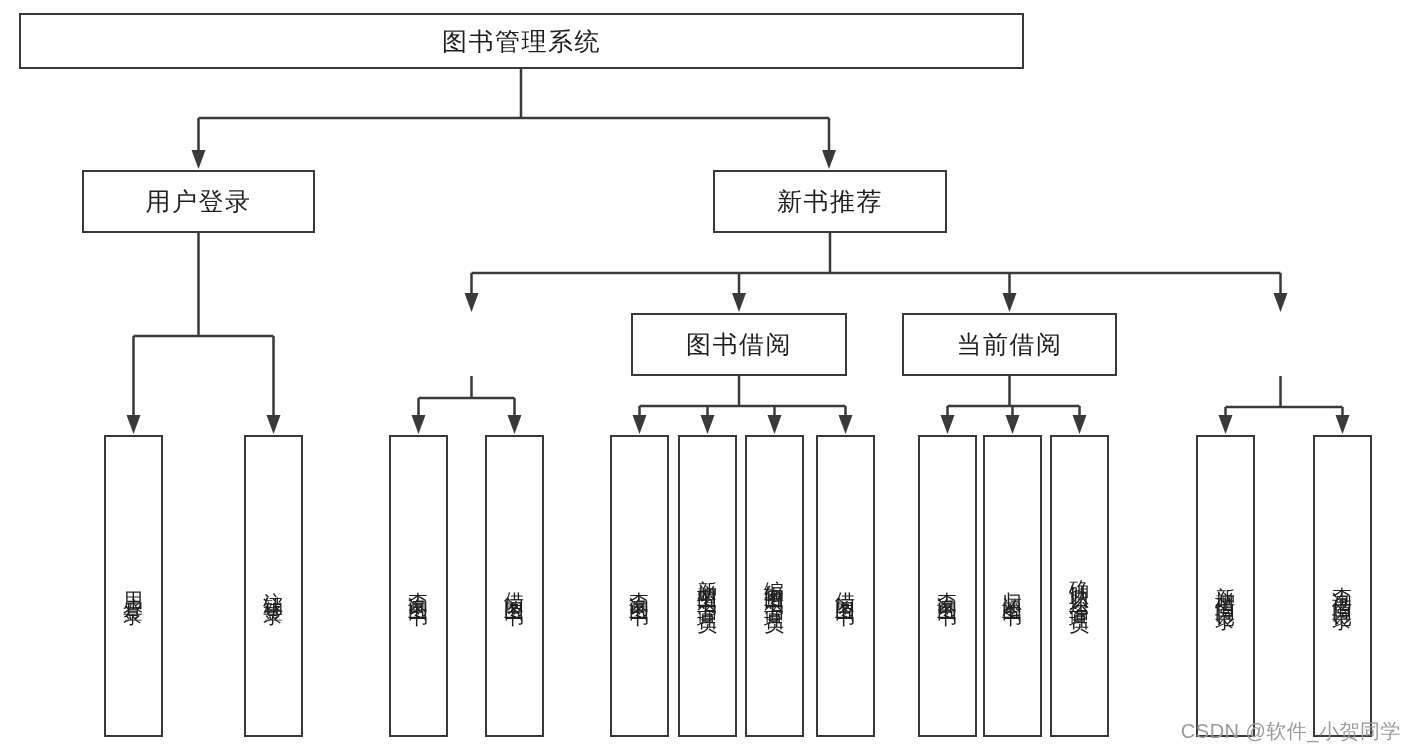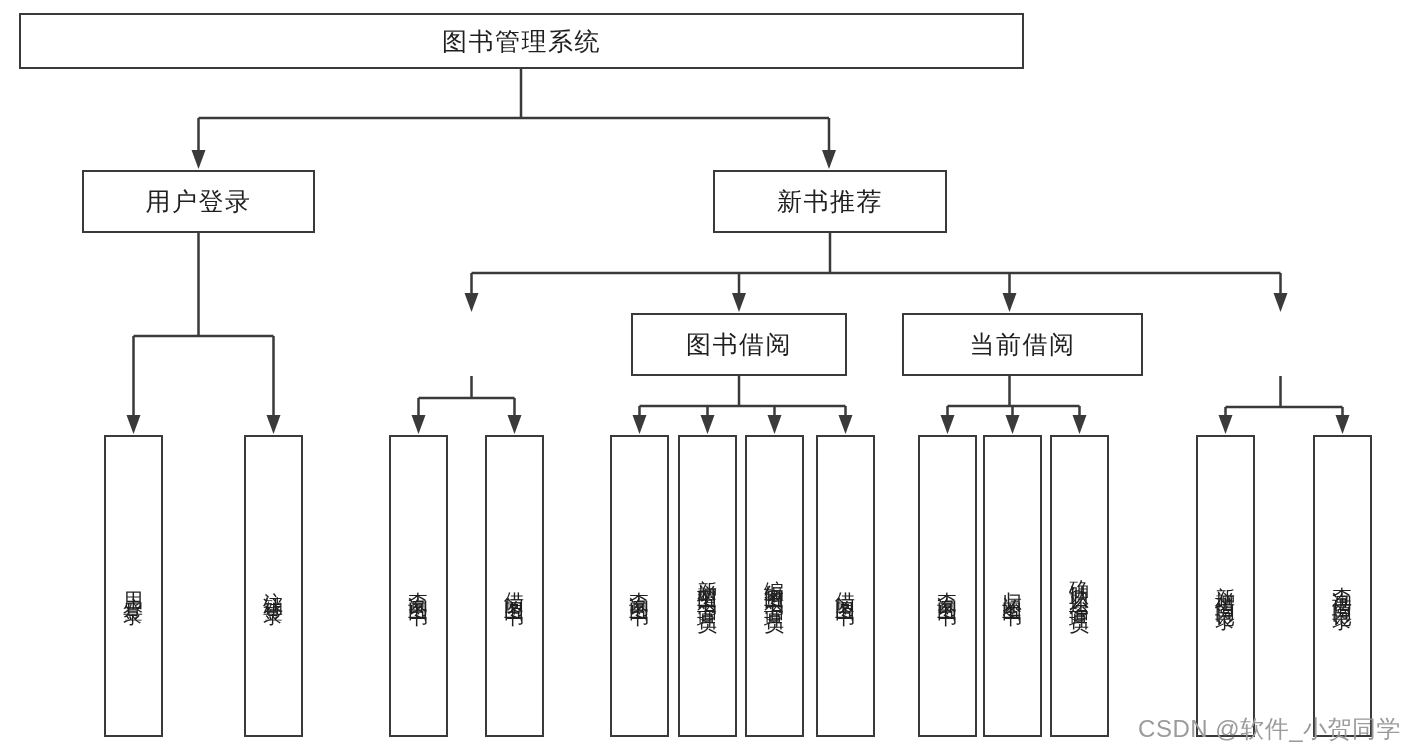--- a/index.html
+++ b/index.html
@@ -52,21 +52,21 @@
     writing-mode: vertical-rl;
     text-orientation: mixed;
     letter-spacing: 5px;
     line-height: 1;
   }
 
   .watermark {
     position: absolute;
     right: 4px;
     bottom: 2px;
-    font-size: 24px;
+    font-size: 20px;
     color: var(--watermark);
     letter-spacing: 0.5px;
     white-space: nowrap;
   }
 </style>
 </head>
 <body>
 
 <div class="stage">
 
@@ -112,21 +112,21 @@
       <polygon points="1335.5,415 1349.5,415 1342.5,434"></polygon>
     </g>
   </svg>
 
   <div class="box hbox" style="left:19px; top:13px; width:1005px; height:56px;">图书管理系统</div>
 
   <div class="box hbox" style="left:82px; top:170px; width:233px; height:63px;">用户登录</div>
   <div class="box hbox" style="left:713px; top:170px; width:234px; height:63px;">新书推荐</div>
 
   <div class="box hbox" style="left:631px; top:313px; width:216px; height:63px;">图书借阅</div>
-  <div class="box hbox" style="left:902px; top:313px; width:241px; height:63px;">当前借阅</div>
+  <div class="box hbox" style="left:902px; top:313px; width:215px; height:63px;">当前借阅</div>
 
   <div class="box vbox" style="left:104px; top:435px; width:59px; height:302px;">用户登录</div>
   <div class="box vbox" style="left:244px; top:435px; width:59px; height:302px;">注销登录</div>
 
   <div class="box vbox" style="left:389px; top:435px; width:59px; height:302px;">查询图书</div>
   <div class="box vbox" style="left:485px; top:435px; width:59px; height:302px;">借阅图书</div>
 
   <div class="box vbox" style="left:610px; top:435px; width:59px; height:302px;">查询图书</div>
   <div class="box vbox" style="left:678px; top:435px; width:59px; height:302px;">新增图书（管理员）</div>
   <div class="box vbox" style="left:745px; top:435px; width:59px; height:302px;">编辑图书（管理员）</div>

